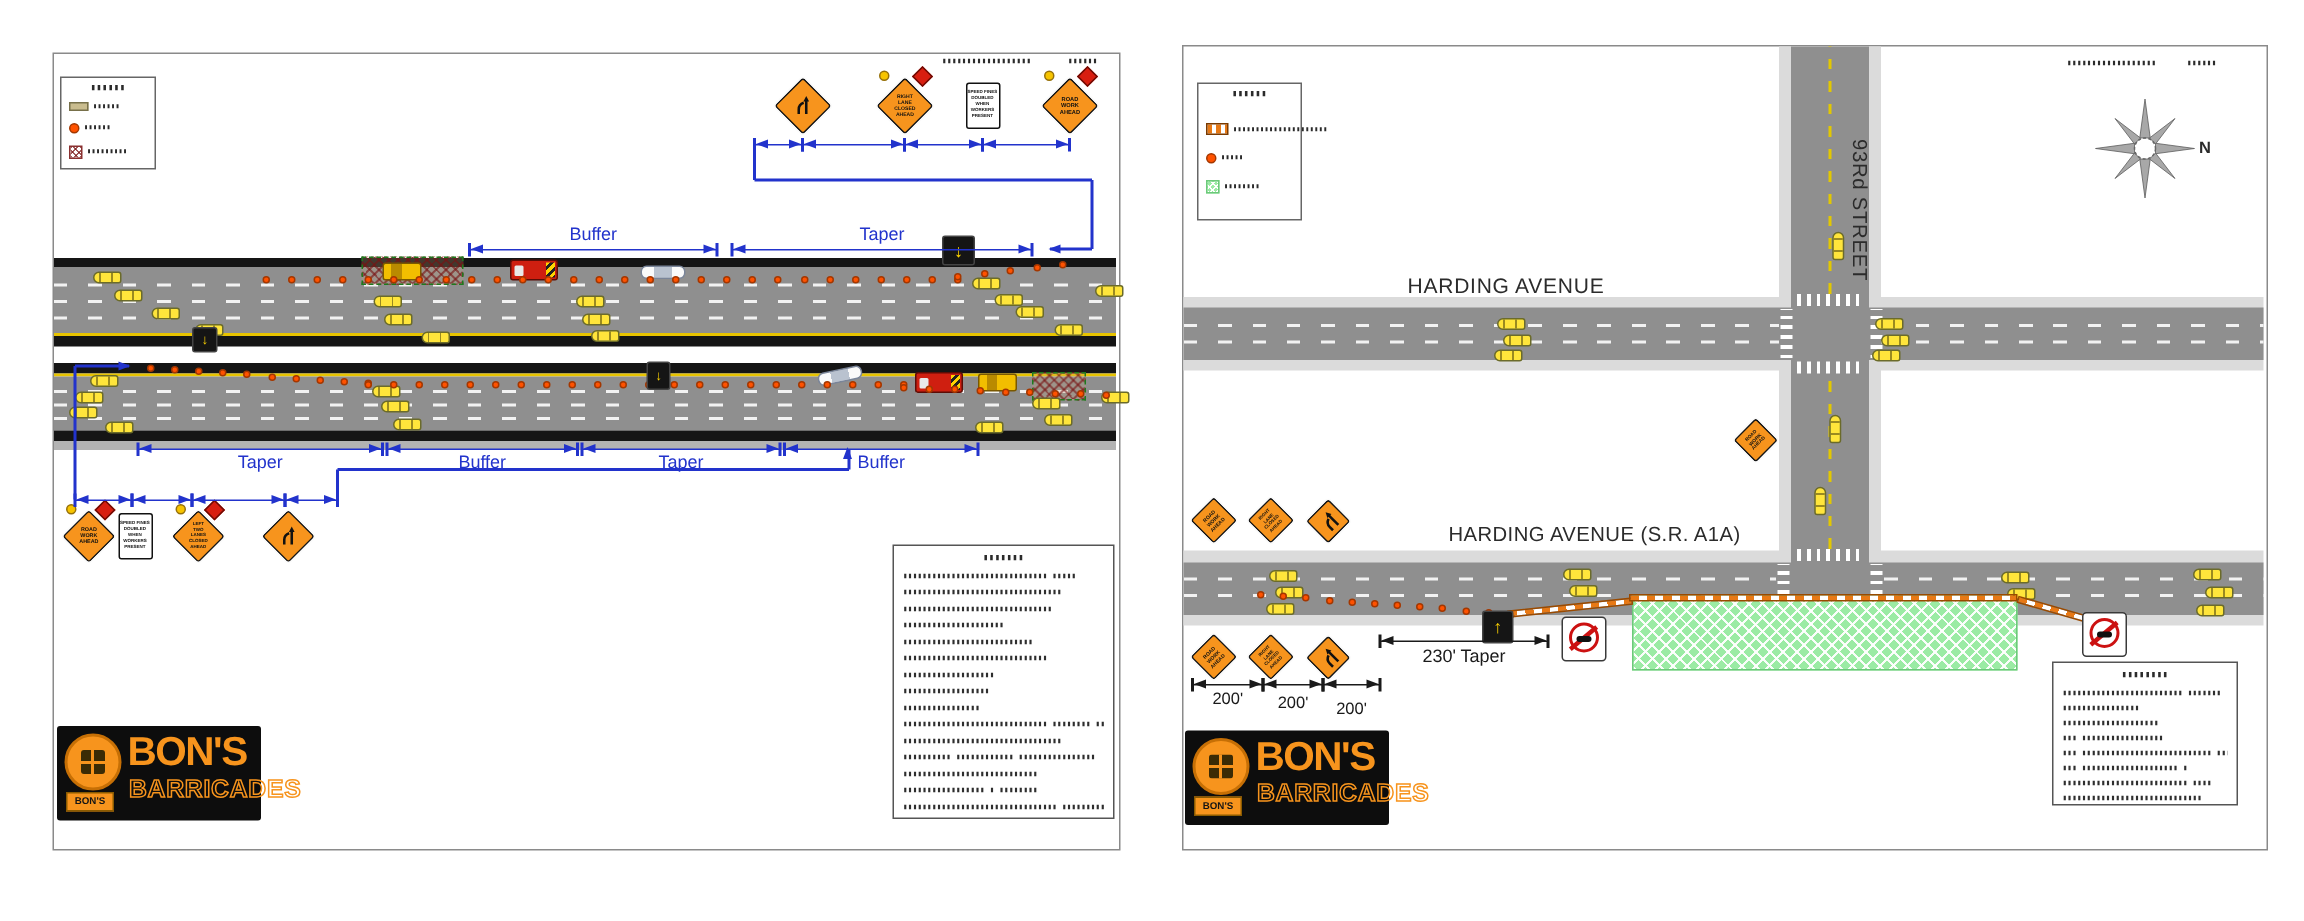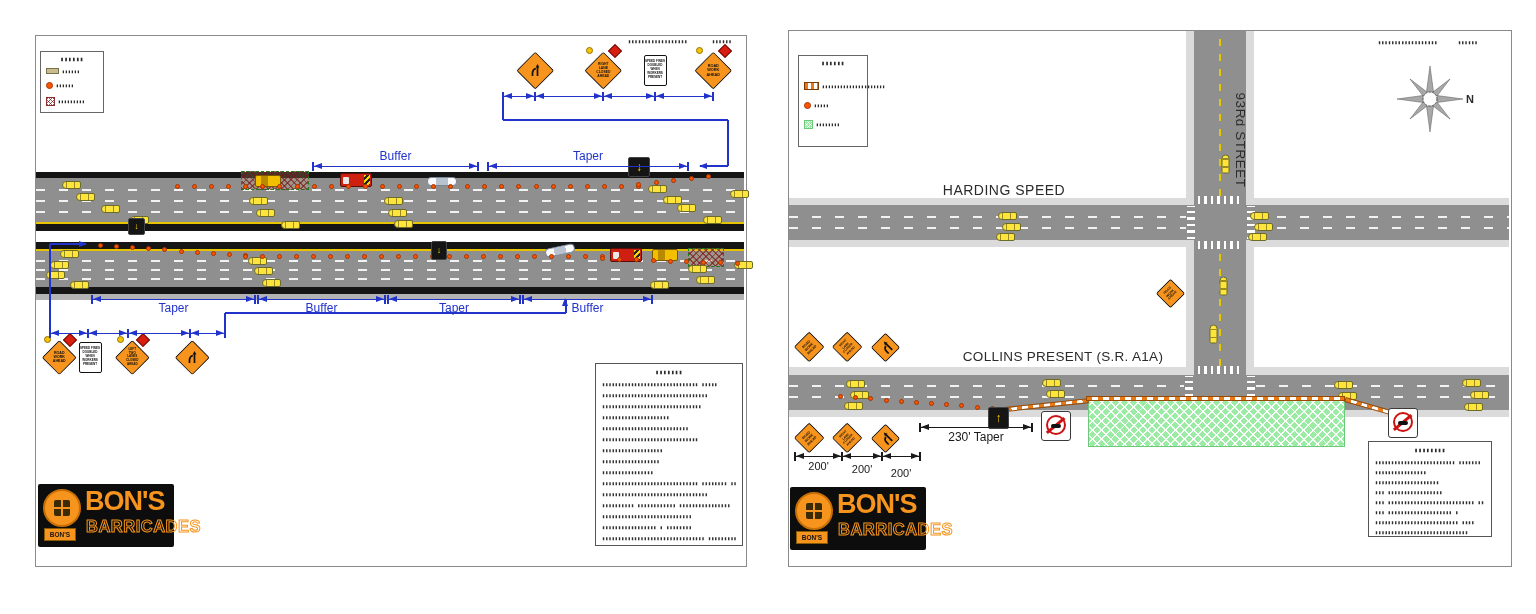--- a/index.html
+++ b/index.html
@@ -627,17 +627,17 @@
     <div class="abs" style="left: 727.3px; top: 120px; width: 1.4px; height: 46px; background: rgb(34, 51, 204);"></div>
     <div class="abs" style="left: 700px; top: 165.3px; height: 1.4px; width: 28px; background: rgb(34, 51, 204);"></div>
     <div class="arr" style="left: 699px; top: 162.5px; border-right: 8px solid rgb(34, 51, 204); border-top: 3.5px solid transparent; border-bottom: 3.5px solid transparent;"></div>
     <div class="abs" style="left: 49.3px; top: 244px; width: 1.4px; height: 89px; background: rgb(34, 51, 204);"></div>
     <div class="abs" style="left: 50px; top: 243.3px; height: 1.4px; width: 36px; background: rgb(34, 51, 204);"></div>
     <div class="arr" style="left: 79px; top: 240.5px; border-left: 8px solid rgb(34, 51, 204); border-top: 3.5px solid transparent; border-bottom: 3.5px solid transparent;"></div>
     <div class="abs" style="left: 224.3px; top: 313px; width: 1.4px; height: 20px; background: rgb(34, 51, 204);"></div>
     <div class="abs" style="left: 225px; top: 312.3px; height: 1.4px; width: 341px; background: rgb(34, 51, 204);"></div>
     <div class="abs" style="left: 565.3px; top: 300px; width: 1.4px; height: 13px; background: rgb(34, 51, 204);"></div>
     <div class="arr" style="left: 562px; top: 298px; border-bottom: 8px solid rgb(34, 51, 204); border-left: 3.5px solid transparent; border-right: 3.5px solid transparent;"></div>
-    <div class="lbl" style="left: 1004px; top: 190px; font-size: 14px; color: rgb(43, 43, 43); letter-spacing: 0.5px; font-weight: normal;">HARDING SPEED</div>
-    <div class="lbl" style="left: 1063px; top: 356px; font-size: 13.5px; color: rgb(43, 43, 43); letter-spacing: 0.3px; font-weight: normal;">COLLINS PRESENT (S.R. A1A)</div>
+    <div class="lbl" style="left: 1004px; top: 190px; font-size: 14px; color: rgb(43, 43, 43); letter-spacing: 0.5px; font-weight: normal;">HARDING AVENUE</div>
+    <div class="lbl" style="left: 1063px; top: 356px; font-size: 13.5px; color: rgb(43, 43, 43); letter-spacing: 0.3px; font-weight: normal;">HARDING AVENUE (S.R. A1A)</div>
     <div class="lbl" style="left: 1240px; top: 140px; font-size: 13.5px; color: rgb(43, 43, 43); letter-spacing: 0.5px; font-weight: normal; transform: translate(-50%, -50%) rotate(90deg);">93Rd STREET</div>
     <div class="lbl" style="left: 1470px; top: 99px; font-size: 11px; color: rgb(43, 43, 43); letter-spacing: 0px; font-weight: bold;">N</div>
   </div>
 
 </body></html>

